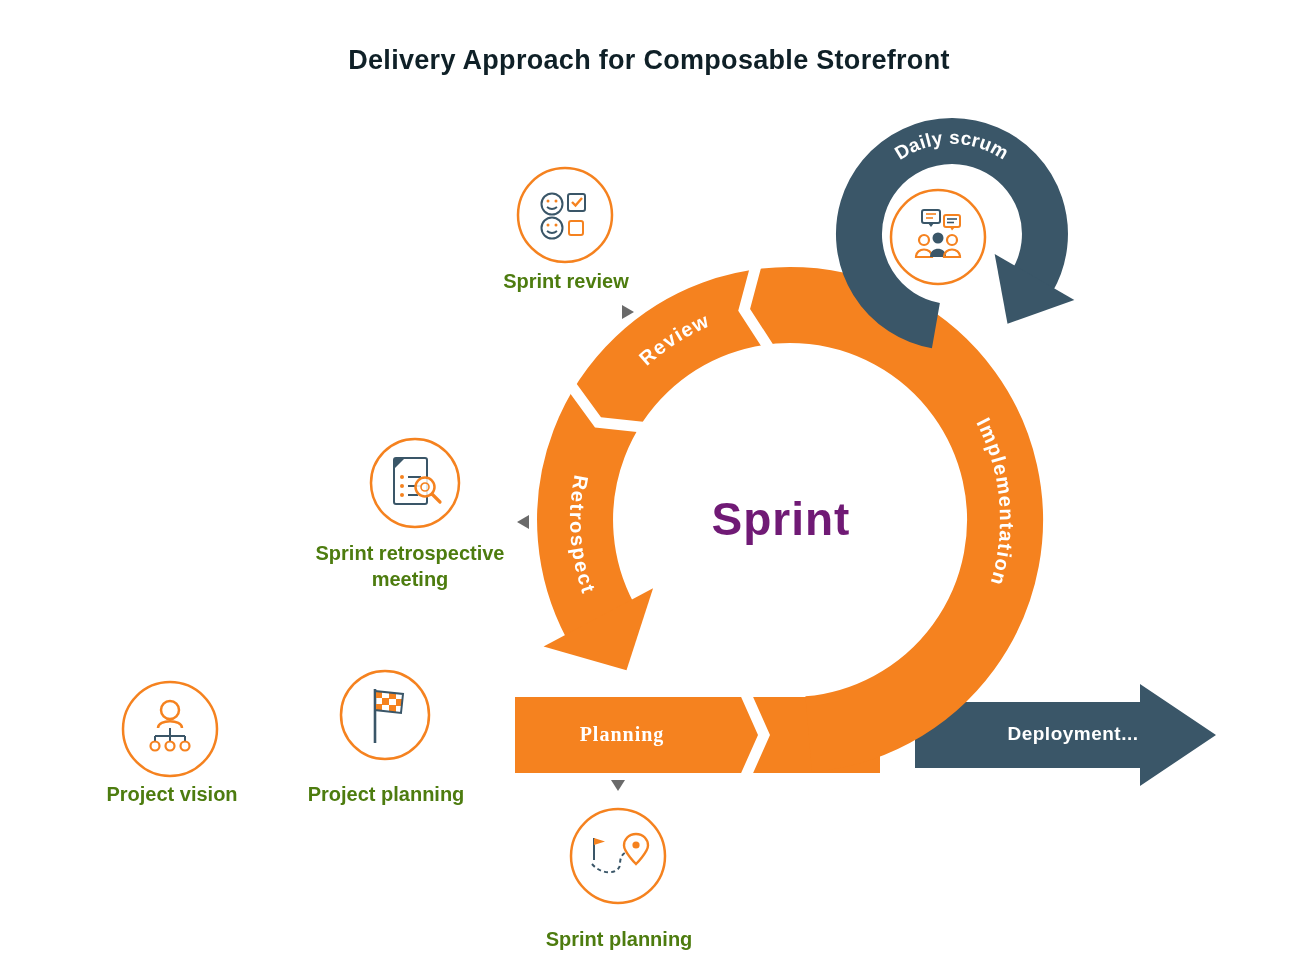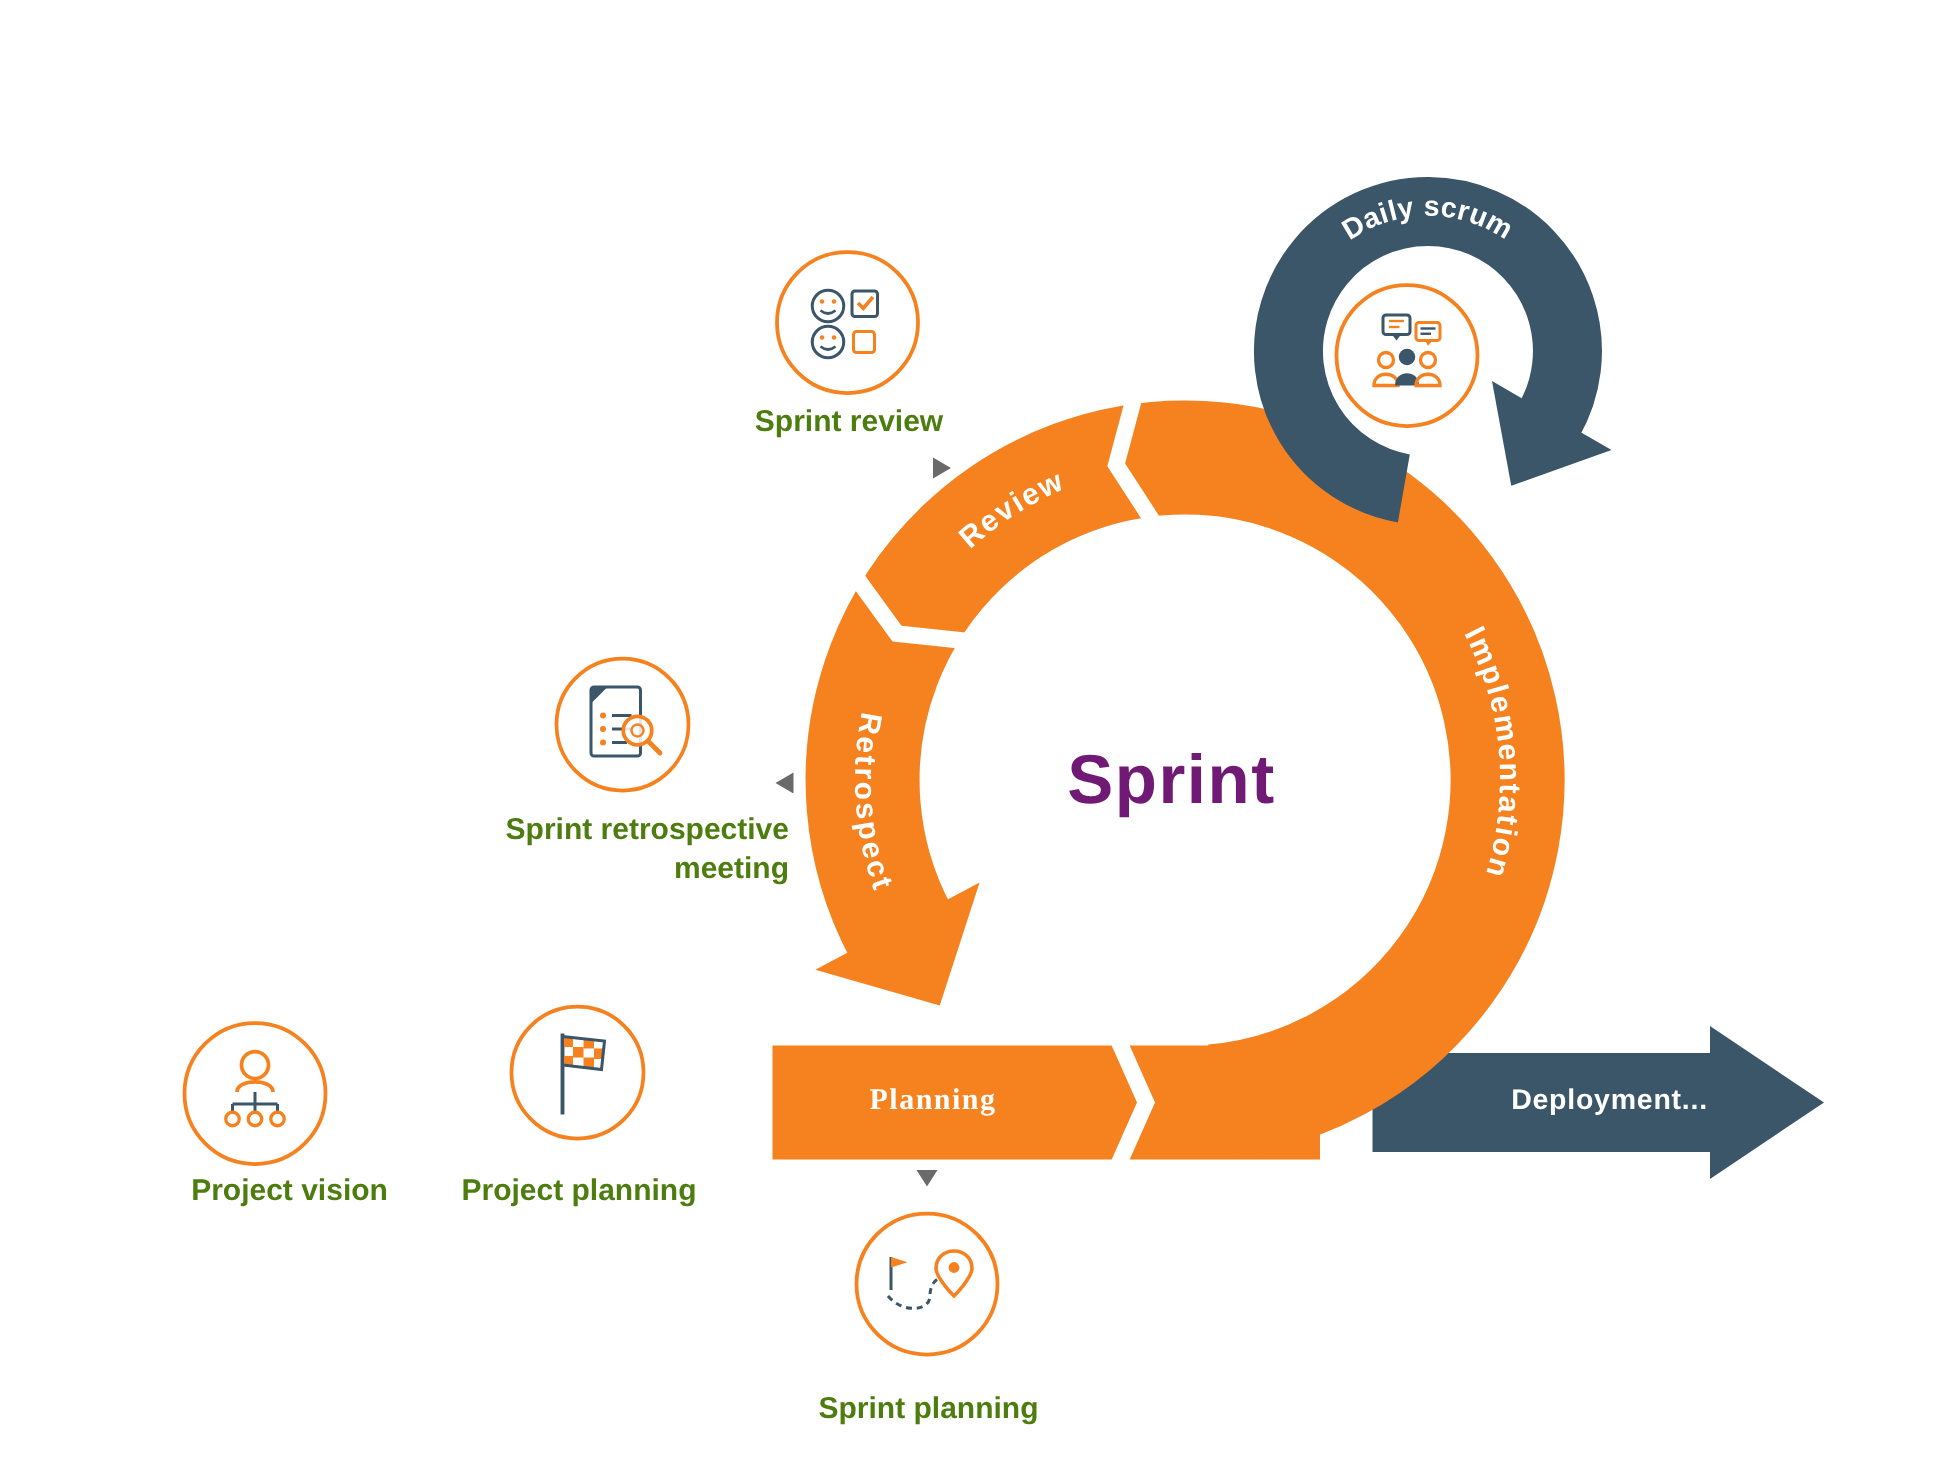--- a/index.html
+++ b/index.html
@@ -10,21 +10,21 @@
   .diagram-svg { position:absolute; left:0; top:0; }
   .title {
     position:absolute; left:649px; top:60px; transform:translate(-50%,-50%);
     font-size:27px; font-weight:800; color:#0f2027; letter-spacing:.3px; white-space:nowrap;
   }
   .caption {
     position:absolute; transform:translate(-50%,-50%);
     color:#4d7c0f; font-size:20px; font-weight:600; text-align:center;
     line-height:1.3; white-space:nowrap;
   }
-  .caption.wrap { white-space:normal; width:232px;text-align:right; }
+  .caption.wrap { white-space:normal; width:232px; }
   .sprint-label {
     position:absolute; transform:translate(-50%,-50%);
     font-size:46px; font-weight:600; color:#701a75; letter-spacing:1px;
   }
   .on-shape { position:absolute; transform:translate(-50%,-50%);
     color:#ffffff; font-weight:600; letter-spacing:1px; white-space:nowrap; }
   .planning-text { font-size:20px; }
   .deployment-text { font-size:19px; letter-spacing:.5px; }
   svg text { font-family:"Liberation Sans", sans-serif; }
   .arc-text { fill:#ffffff; font-size:20px; font-weight:600; letter-spacing:1.6px; }
@@ -162,30 +162,31 @@
       <textPath href="#retrospectTextPath" startOffset="50%">Retrospect</textPath>
     </text>
     <text class="arc-text" dominant-baseline="middle" text-anchor="middle">
       <textPath href="#implementationTextPath" startOffset="50%">Implementation</textPath>
     </text>
     <text class="arc-text-scrum" dominant-baseline="middle" text-anchor="middle">
       <textPath href="#dailyScrumTextPath" startOffset="50%">Daily scrum</textPath>
     </text>
   </svg>
 
+  <div class="title">Delivery Approach for Composable Storefront</div>
 
   <div class="sprint-label" style="left:781px; top:519px;">Sprint</div>
 
   <div class="on-shape planning-text" style="left:622px; top:734px;font-family:Liberation Serif, serif;">Planning</div>
 
   <div class="on-shape deployment-text" style="left:1073px; top:734px;">Deployment...</div>
 
   <div class="caption" style="left:566px; top:281px;">Sprint review</div>
 
   <div class="caption wrap" style="left:410px; top:566px;">Sprint retrospective meeting</div>
 
-  <div class="caption" style="left:172px; top:794px;margin-left:21px;">Project vision</div>
+  <div class="caption" style="left:172px; top:794px;">Project vision</div>
 
   <div class="caption" style="left:386px; top:794px;">Project planning</div>
 
   <div class="caption" style="left:619px; top:927px;margin-top:12px;">Sprint planning</div>
 
 </div>
 
 </body></html>

